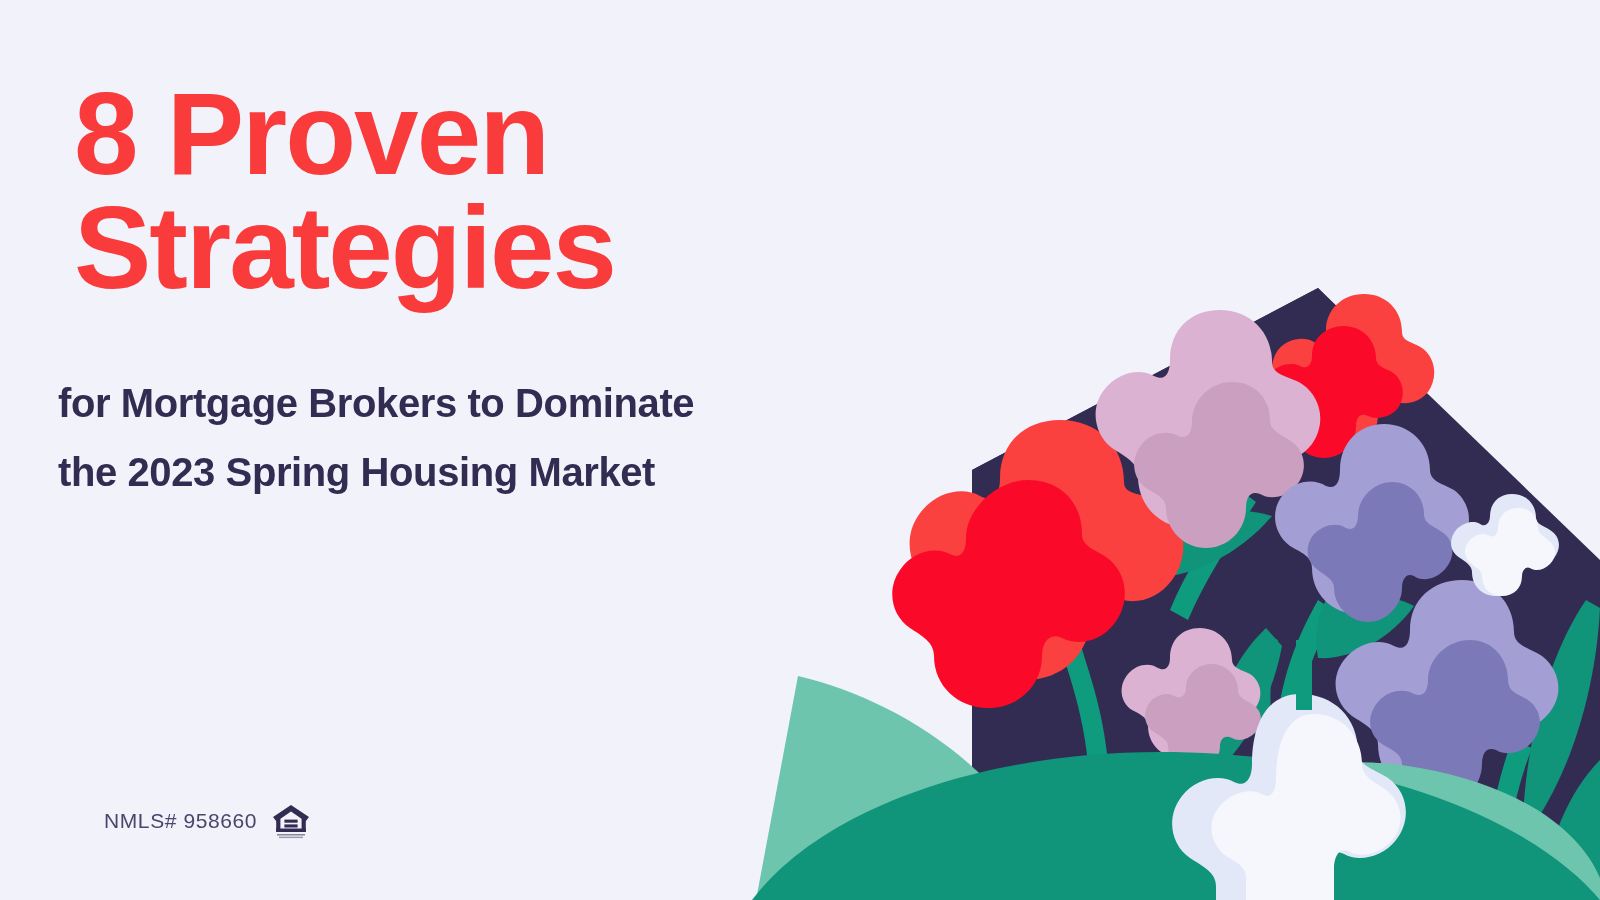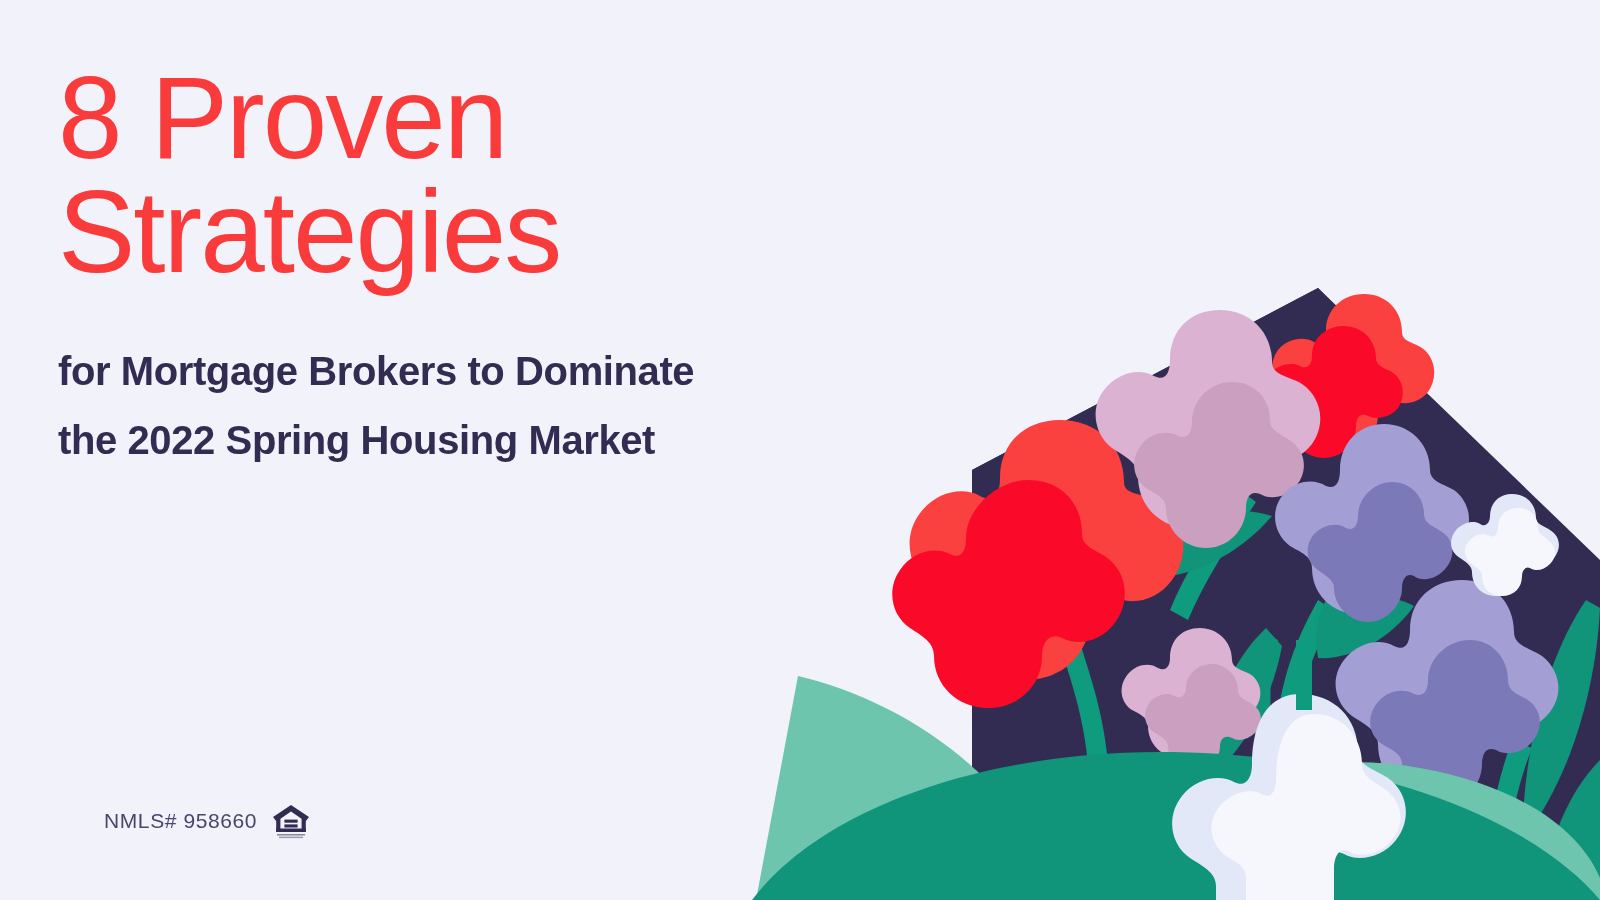--- a/index.html
+++ b/index.html
@@ -29,25 +29,25 @@
 
   
   #text-block {
     position: absolute;
     left: 58px;
     top: 62px;
     width: 900px;
     z-index: 5;
   }
   .headline {
-    margin: 0;
+    margin: 16px;
     color: #F93B3B;
     font-size: 116px;
     line-height: 0.98;
-    font-weight: 400;
+    font-weight: 700;
     letter-spacing: -2.0px;
     white-space: pre-line;
   }
   .subhead {
     margin: 0;
     padding-top: 48px;
     color: #322C52;
     font-size: 40px;
     line-height: 1.72;
     font-weight: 700;
@@ -363,21 +363,21 @@
 
       <path d="M 1296 640 L 1312 640 L 1312 710 L 1296 710 Z" fill="#0F9B7D"></path>
 
     </g>
   </svg>
 
   <div id="text-block">
     <h1 class="headline">8 Proven
 Strategies</h1>
     <h2 class="subhead">for Mortgage Brokers to Dominate
-the 2022 Spring Housing Market</h2>
+the 2023 Spring Housing Market</h2>
   </div>
 
   <div id="footer">
     <span id="nmls-text">NMLS# 958660</span>
 
     <svg id="ehl-logo" viewBox="0 0 40 38" xmlns="http://www.w3.org/2000/svg">
 
       <path d="M20 3 L38 15 L34.5 19.5 L20 9.6 L5.5 19.5 L2 15 Z" fill="#332C52"></path>
 
       <rect x="5.2" y="16.5" width="4.2" height="13.5" fill="#332C52"></rect>

